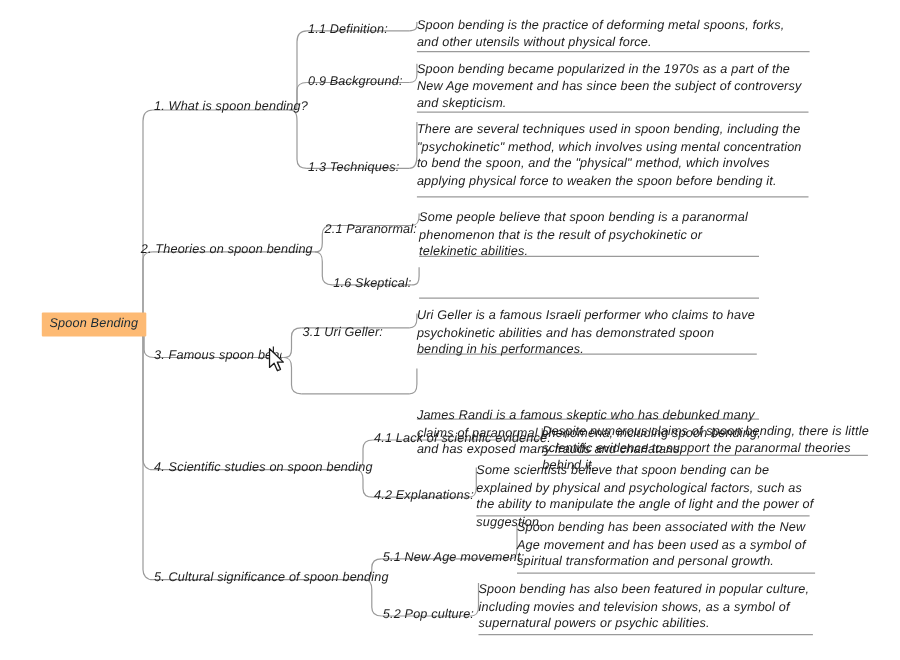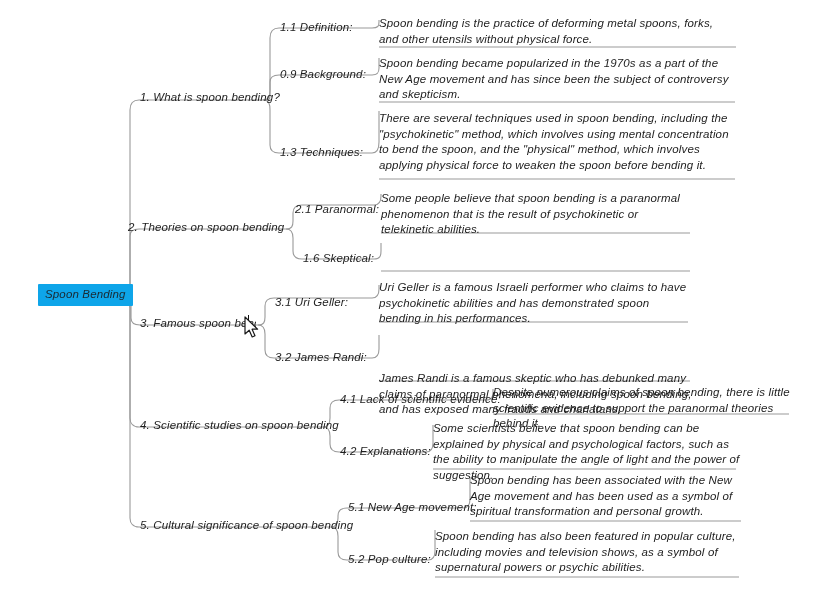--- a/index.html
+++ b/index.html
@@ -34,21 +34,21 @@
     line-height: 15.5px;
     color: #1d1d1d;
     white-space: nowrap;
     letter-spacing: 0.15px;
     font-style: italic;
   }
   .node.wrap {
     white-space: normal;
   }
   .root {
-    background: #0ea5e9;
+    background: #fdba74;
     color: #1a2a33;
     padding: 3px 7px 3px 7px;
     font-size: 11.5px;
     border-radius: 1px;
   }
   .level1 {
     padding: 2px 4px 3px 4px;
     text-align: right;
   }
   .level2-label {
@@ -162,21 +162,20 @@
   <div class="node wrap desc" style="left:379px; top:189px; width:310px;">Some people believe that spoon bending is a paranormal phenomenon that is the result of psychokinetic or telekinetic abilities.</div>
 
   <div class="node level2-label" style="left:300px; top:249px;">1.6 Skeptical:</div>
 
   <div class="node level1 clipped" style="left:136px; top:314px; width:112px;">3. Famous spoon bende</div>
   <div class="caret" style="left:248px; top:315px; height:15px;"></div>
 
   <div class="node level2-label" style="left:272px; top:293px;">3.1 Uri Geller:</div>
   <div class="node wrap desc" style="left:377px; top:278px; width:312px;">Uri Geller is a famous Israeli performer who claims to have psychokinetic abilities and has demonstrated spoon bending in his performances.</div>
 
-  <div class="node level2-label" style="left:272px; top:348px;">3.2 James Randi:</div>
   <div class="node wrap desc" style="left:377px; top:329px; width:314px;margin-top:40px;">James Randi is a famous skeptic who has debunked many claims of paranormal phenomena, including spoon bending, and has exposed many frauds and charlatans.</div>
 
   <div class="node level1" style="left:136px; top:416px;">4. Scientific studies on spoon bending</div>
 
   <div class="node level2-label" style="left:337px; top:390px;">4.1 Lack of scientific evidence:</div>
   <div class="node wrap desc" style="left:491px; top:383px; width:300px;">Despite numerous claims of spoon bending, there is little scientific evidence to support the paranormal theories behind it.</div>
 
   <div class="node level2-label" style="left:337px; top:442px;">4.2 Explanations:</div>
   <div class="node wrap desc" style="left:431px; top:419px; width:307px;">Some scientists believe that spoon bending can be explained by physical and psychological factors, such as the ability to manipulate the angle of light and the power of suggestion.</div>
 

